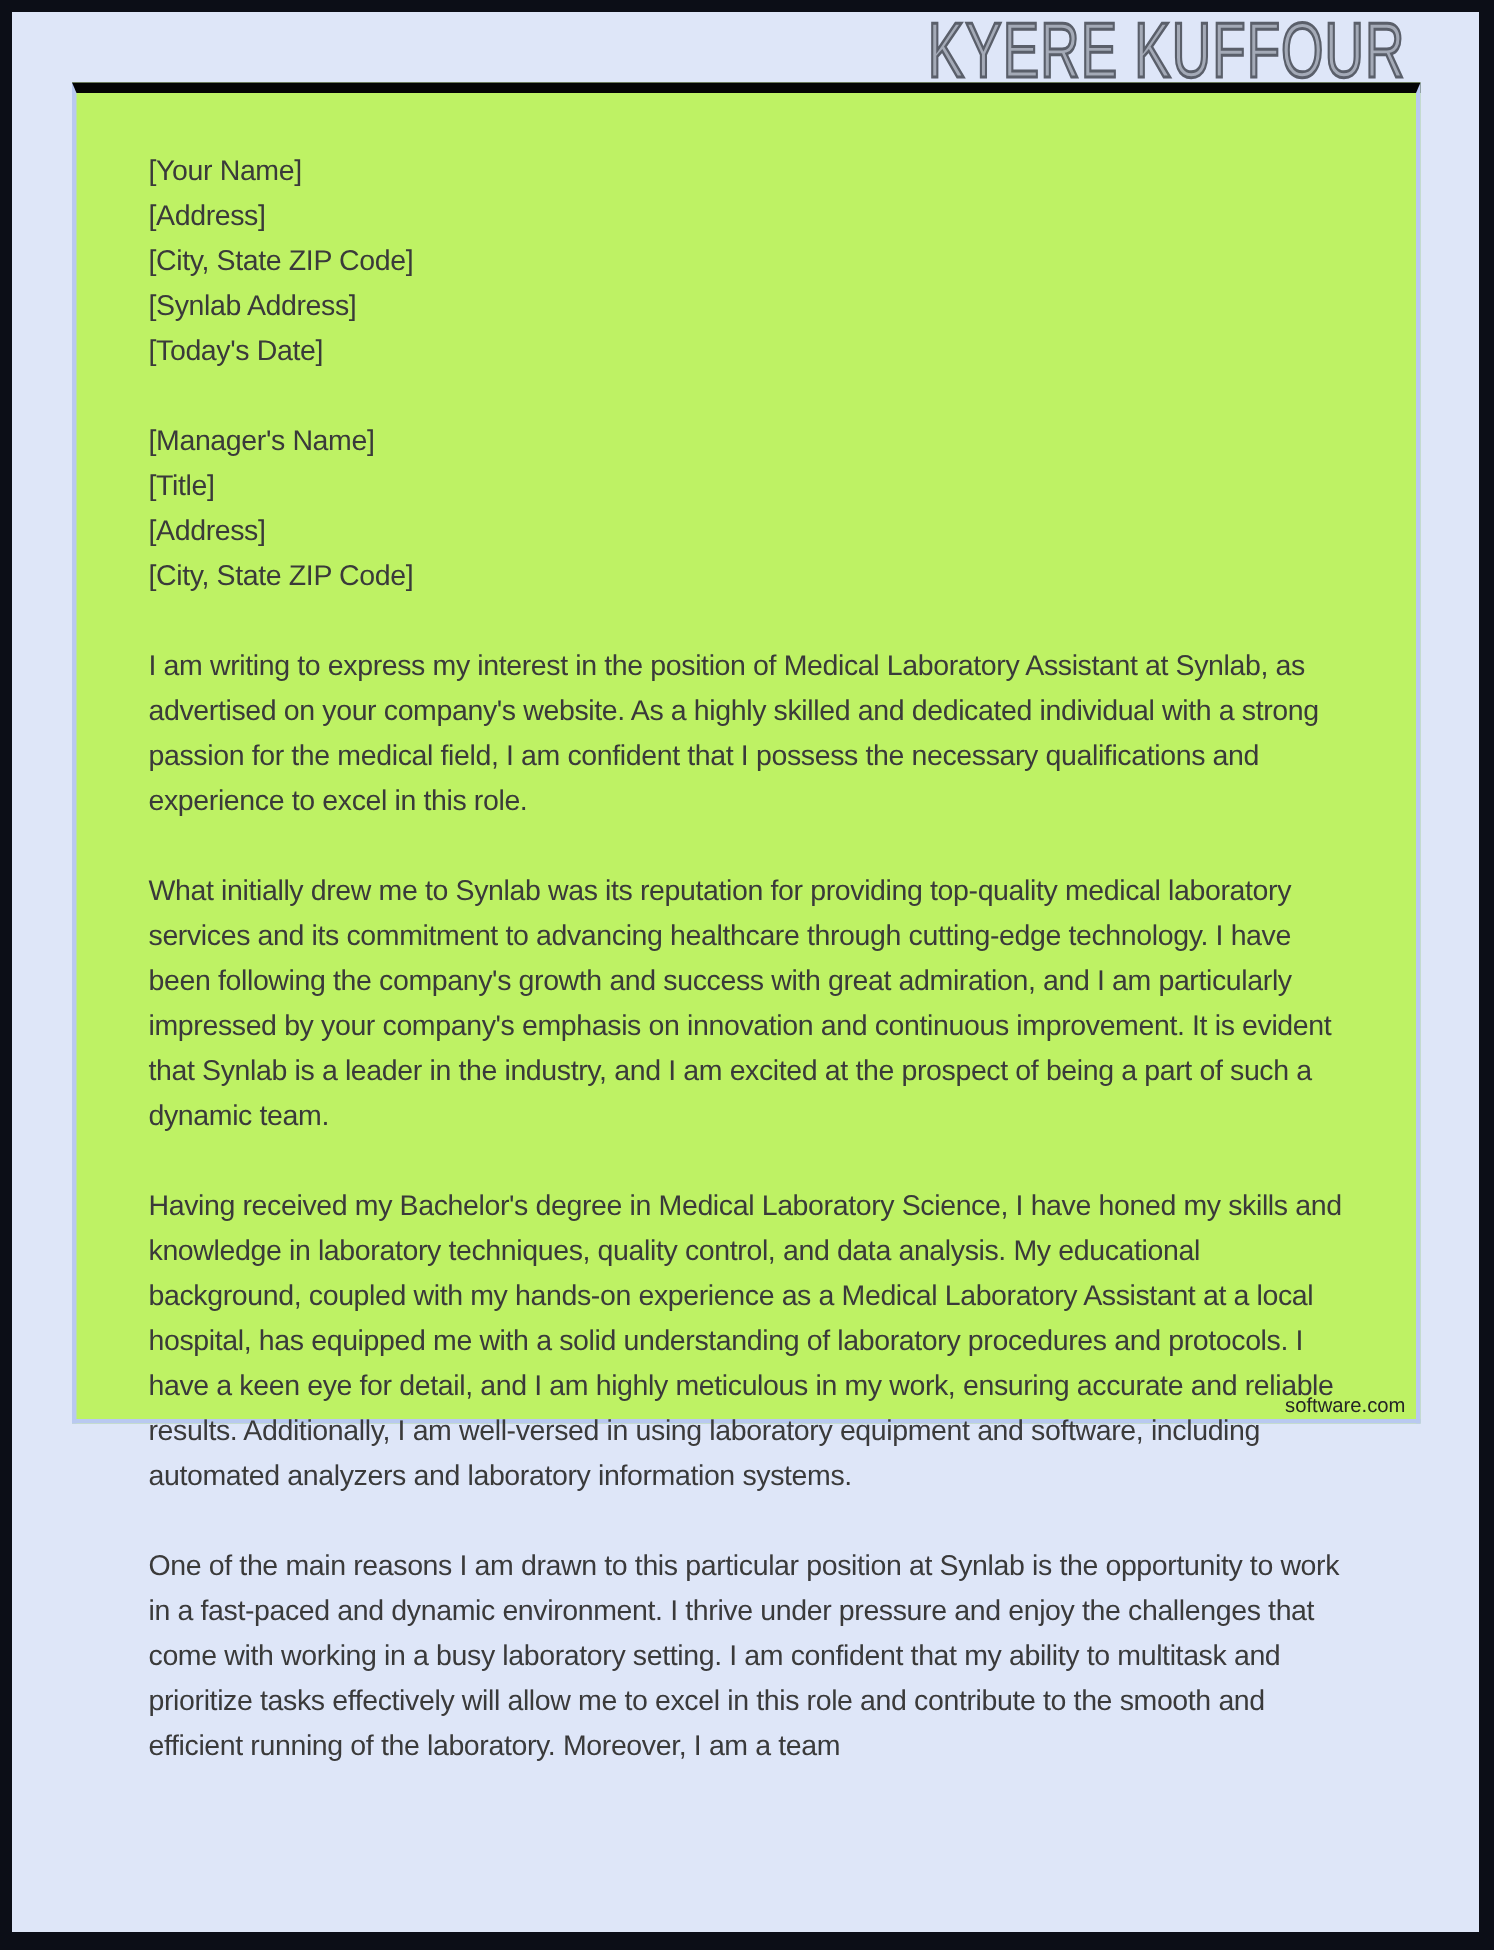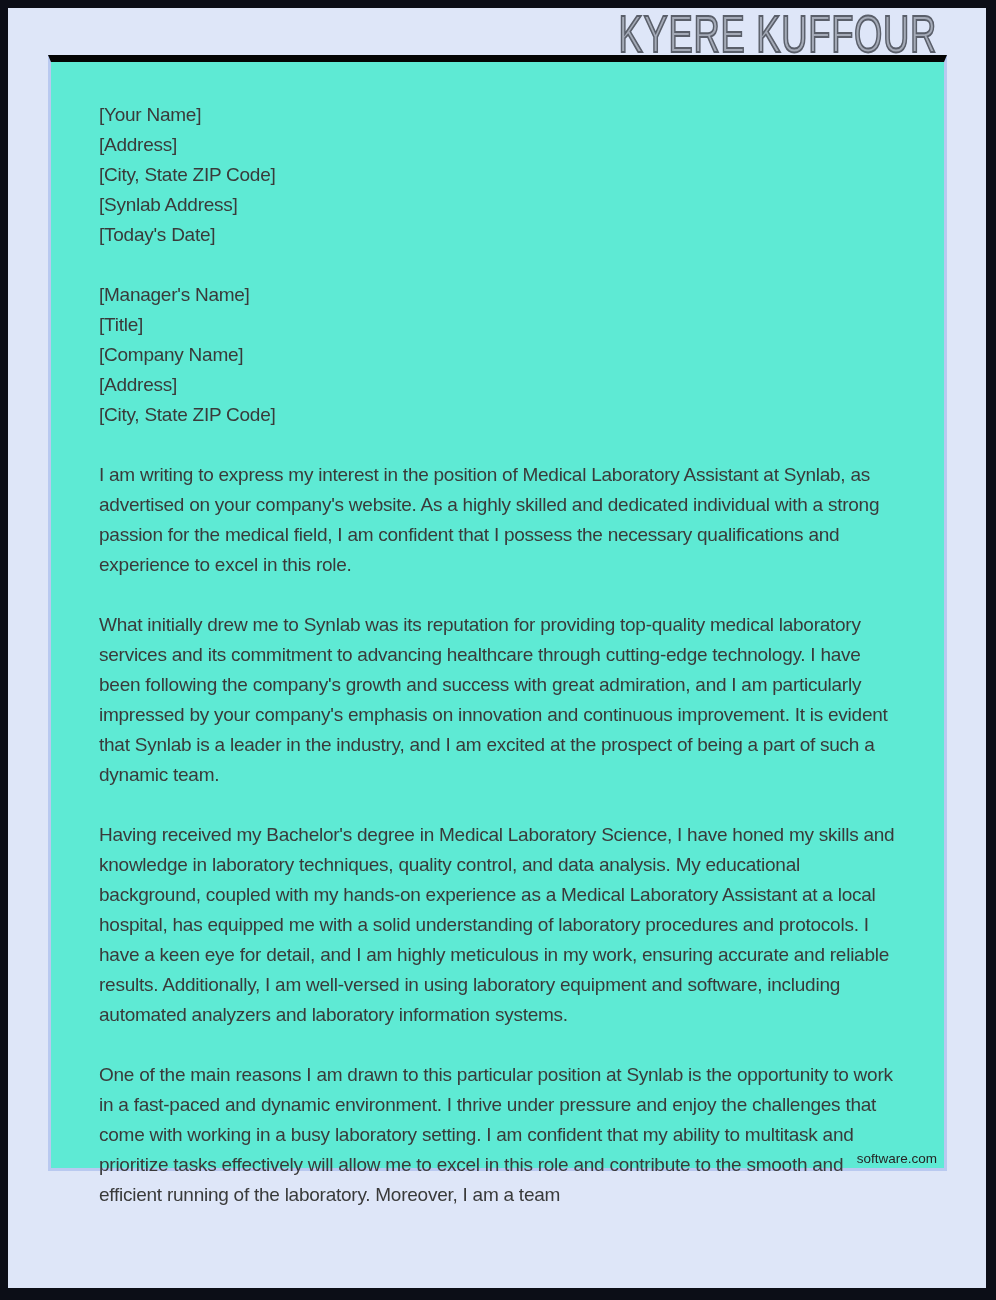--- a/index.html
+++ b/index.html
@@ -41,23 +41,23 @@
     text-shadow: 0 0 1px #9aa0ac;
     transform: scaleX(0.70);
     transform-origin: 100% 0;
   }
   
   .page {
     position: absolute;
     left: 48px;
     top: 55px;
     width: 899px;
-    height: 1116px;
+    height: 894px;
     box-sizing: border-box;
-    background: #5eead4;
+    background: #bef264;
     border-top: 7px solid #040404;
     border-left: 3px solid #b9c9f0;
     border-right: 3px solid #b9c9f0;
     border-bottom: 3px solid #b9c9f0;
     z-index: 1;
     overflow: visible;
   }
   .page-content {
     position: relative;
     z-index: 2;
@@ -98,21 +98,20 @@
       <div class="addr-line">[Your Name]</div>
       <div class="addr-line">[Address]</div>
       <div class="addr-line">[City, State ZIP Code]</div>
       <div class="addr-line">[Synlab Address]</div>
       <div class="addr-line">[Today's Date]</div>
     </div>
 
     <div class="addr-block">
       <div class="addr-line">[Manager's Name]</div>
       <div class="addr-line">[Title]</div>
-      <div class="addr-line">[Company Name]</div>
       <div class="addr-line">[Address]</div>
       <div class="addr-line">[City, State ZIP Code]</div>
     </div>
 
 
     <p>I am writing to express my interest in the position of Medical Laboratory Assistant at Synlab, as advertised on your company's website. As a highly skilled and dedicated individual with a strong passion for the medical field, I am confident that I possess the necessary qualifications and experience to excel in this role.</p>
     <p>What initially drew me to Synlab was its reputation for providing top-quality medical laboratory services and its commitment to advancing healthcare through cutting-edge technology. I have been following the company's growth and success with great admiration, and I am particularly impressed by your company's emphasis on innovation and continuous improvement. It is evident that Synlab is a leader in the industry, and I am excited at the prospect of being a part of such a dynamic team.</p>
     <p>Having received my Bachelor's degree in Medical Laboratory Science, I have honed my skills and knowledge in laboratory techniques, quality control, and data analysis. My educational background, coupled with my hands-on experience as a Medical Laboratory Assistant at a local hospital, has equipped me with a solid understanding of laboratory procedures and protocols. I have a keen eye for detail, and I am highly meticulous in my work, ensuring accurate and reliable results. Additionally, I am well-versed in using laboratory equipment and software, including automated analyzers and laboratory information systems.</p>
     <p>One of the main reasons I am drawn to this particular position at Synlab is the opportunity to work in a fast-paced and dynamic environment. I thrive under pressure and enjoy the challenges that come with working in a busy laboratory setting. I am confident that my ability to multitask and prioritize tasks effectively will allow me to excel in this role and contribute to the smooth and efficient running of the laboratory. Moreover, I am a team</p>
 

